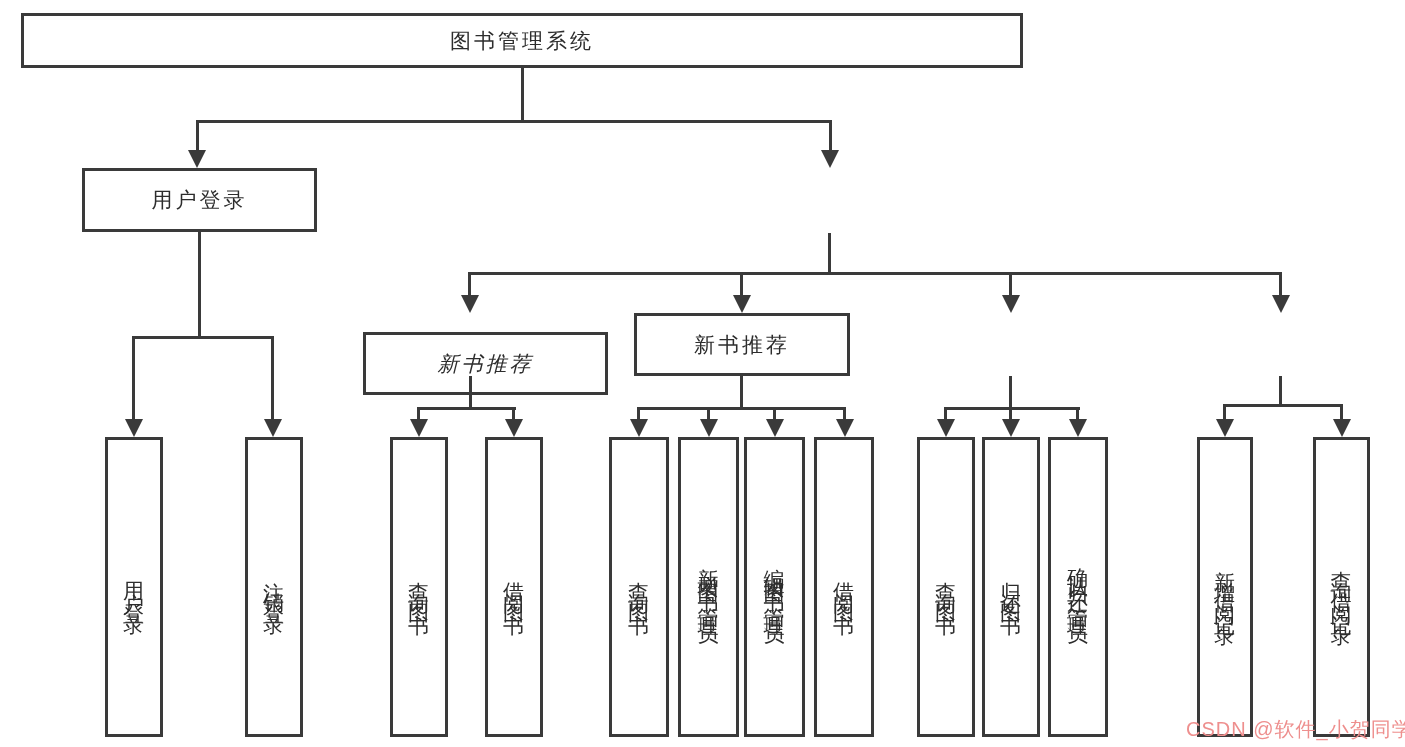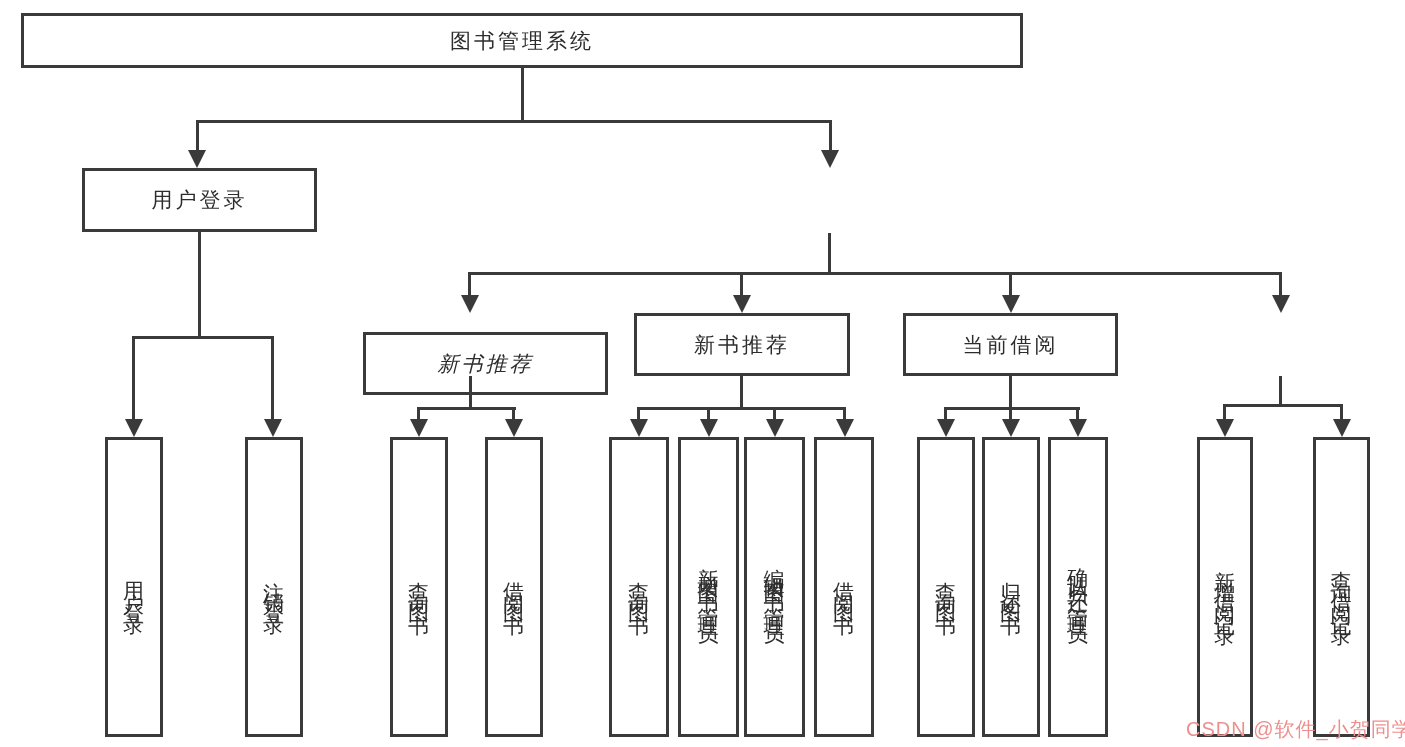--- a/index.html
+++ b/index.html
@@ -95,23 +95,20 @@
   <div class="arrow" style="left:1002px; top:295px;"></div>
   <div class="vline" style="left:1279px; top:272px; height:26px;"></div>
   <div class="arrow" style="left:1272px; top:295px;"></div>
 
   <div class="node h" style="left:363px; top:332px; width:245px; height:63px;font-style:italic;">
     <span>新书推荐</span>
   </div>
   <div class="node h" style="left:634px; top:313px; width:216px; height:63px;">
     <span>新书推荐</span>
   </div>
-  <div class="node h" style="left:903px; top:313px; width:215px; height:63px;">
-    <span>当前借阅</span>
-  </div>
 
   <div class="vline" style="left:469px; top:376px; height:34px;"></div>
   <div class="hline" style="left:417px; top:407px; width:99px;"></div>
   <div class="vline" style="left:417px; top:407px; height:15px;"></div>
   <div class="arrow" style="left:410px; top:419px;"></div>
   <div class="vline" style="left:512px; top:407px; height:15px;"></div>
   <div class="arrow" style="left:505px; top:419px;"></div>
 
   <div class="vline" style="left:740px; top:376px; height:34px;"></div>
   <div class="hline" style="left:637px; top:407px; width:209px;"></div>

